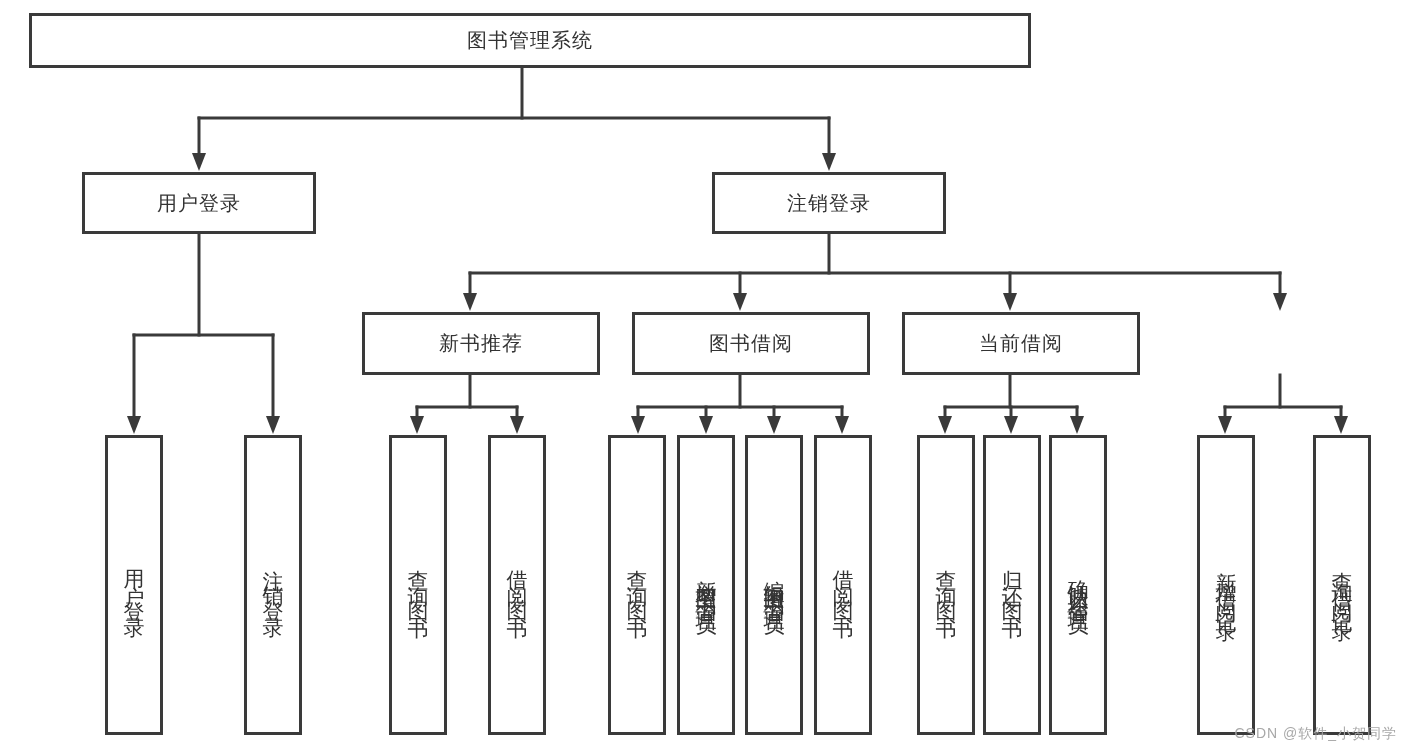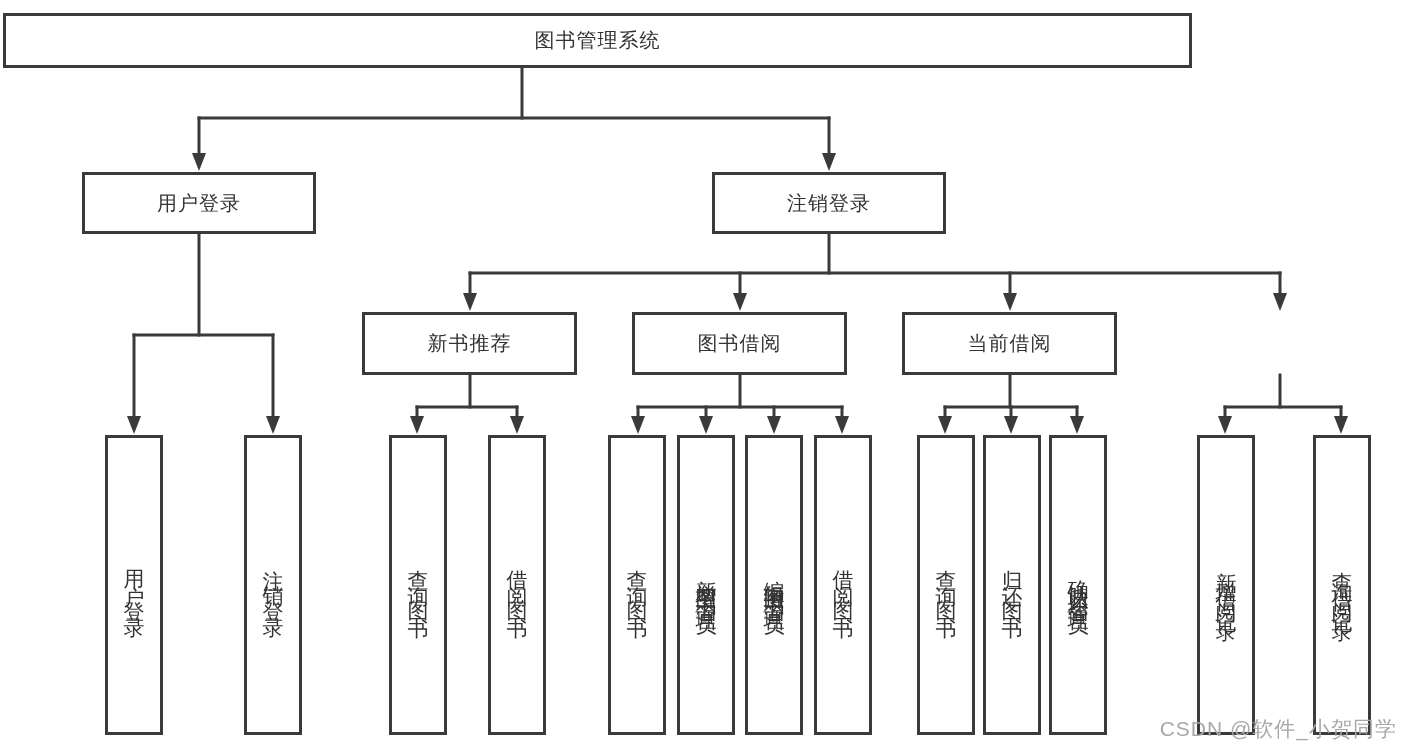--- a/index.html
+++ b/index.html
@@ -22,37 +22,37 @@
     box-sizing:border-box;
     border:3px solid var(--line);
     background:#ffffff;
     color:var(--text);
     display:flex;
     align-items:center;
     justify-content:center;
     text-align:center;
   }
   .hbox{font-size:20px;letter-spacing:1px;}
-  .root{left:3px;top:13px;width:1189px;height:55px;text-align:center;}
+  .root{left:29px;top:13px;width:1002px;height:55px;text-align:center;}
   .lvl2{top:172px;width:234px;height:62px;}
-  .lvl3{top:312px;width:215px;height:63px;}
+  .lvl3{top:312px;width:238px;height:63px;}
   .leaf{
     top:435px;width:58px;height:300px;
     font-size:21px;
     writing-mode:vertical-lr;
     text-orientation:mixed;
     letter-spacing:16px;
     line-height:58px;
   }
   .leaf.mid{letter-spacing:10px;}
   .leaf.dense{letter-spacing:5px;}
   .watermark{
     position:absolute;
     right:8px;bottom:4px;
-    font-size:21px;
+    font-size:14px;
     color:var(--watermark);
     letter-spacing:1px;
     white-space:nowrap;
   }
 </style>
 </head>
 <body>
 
 <div class="canvas">
 

